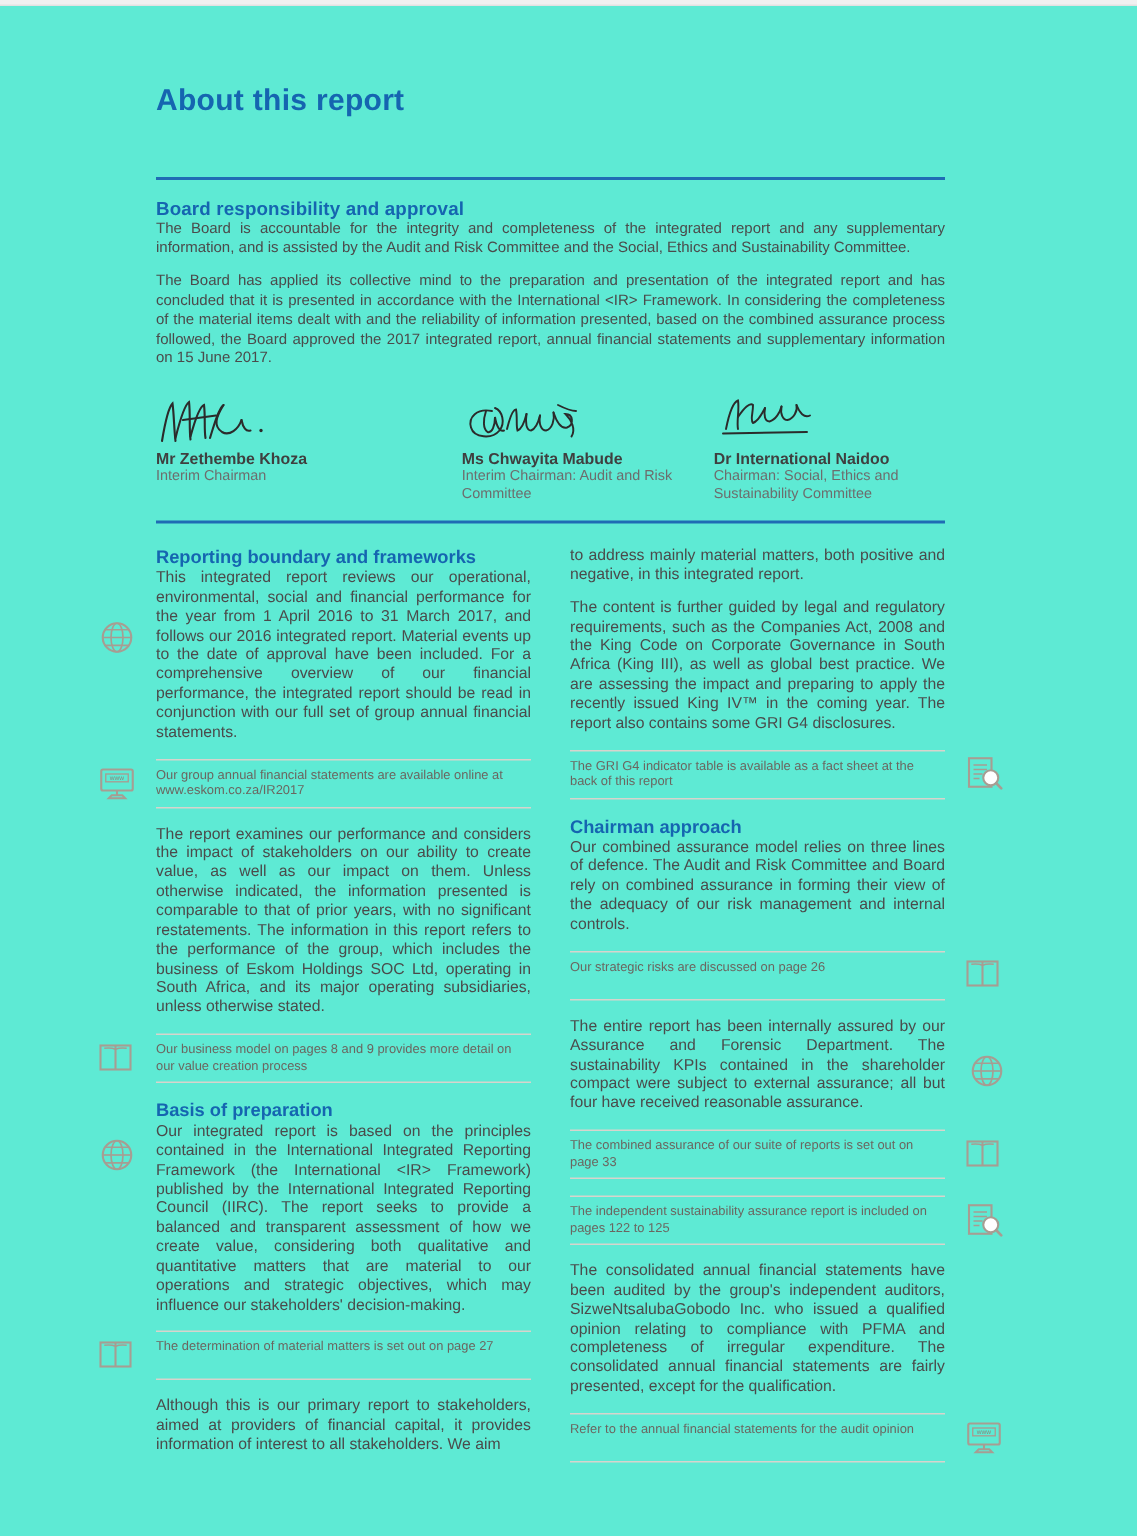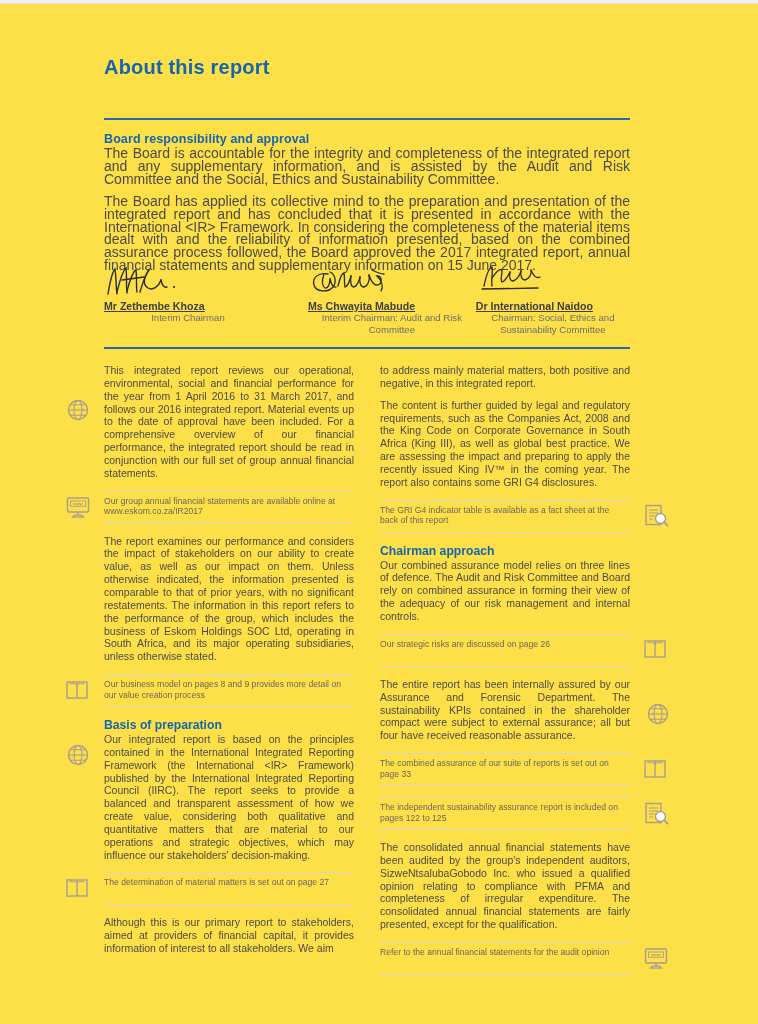--- a/index.html
+++ b/index.html
@@ -4,21 +4,21 @@
 <style>
   html, body {
     margin: 0;
     padding: 0;
     background: #ffffff;
   }
   .page {
     position: relative;
     width: 758px;
     height: 1024px;
-    background: #fde047;
+    background: #5eead4;
     font-family: "Liberation Sans", sans-serif;
     color: #4a4a4a;
     overflow: hidden;
     box-sizing: border-box;
   }
   .topedge {
     position: absolute;
     top: 0; left: 0; right: 0;
     height: 3px;
     background: #f0f0f0;
@@ -54,21 +54,21 @@
     width: 526px;
   }
   .h-sec {
     font-size: 12.5px;
     font-weight: bold;
     color: #1565b0;
     margin: 0 0 1px 0;
     letter-spacing: 0.1px;
   }
   p.body {
-    font-size: 14px;
+    font-size: 10px;
     line-height: 12.9px;
     text-align: justify;
     margin: 0 0 9px 0;
     color: #4b4b4b;
   }
 
   
   .sigrow {
     position: absolute;
     left: 104px;
@@ -81,27 +81,25 @@
   .sigcol.c3 { width: 180px; }
   .sigimg {
     height: 34px;
     position: relative;
   }
   .signame {
     font-size: 10.6px;
     font-weight: bold;
     color: #3f3f3f;
     margin-top: 2px;
-    text-decoration: underline;
   }
   .sigrole {
     font-size: 9.6px;
     line-height: 11.6px;
     color: #6d6d6d;
-    text-align: center;
   }
 
   
   .col {
     position: absolute;
     top: 364px;
     width: 250px;
   }
   .col-left  { left: 104px; }
   .col-right { left: 380px; }
@@ -228,20 +226,21 @@
       <div class="signame">Dr International Naidoo</div>
       <div class="sigrole">Chairman: Social, Ethics and Sustainability Committee</div>
     </div>
 
   </div>
 
   <div class="rule-blue" id="rule-mid"></div>
 
   <div class="col col-left">
 
+    <div class="h-col">Reporting boundary and frameworks</div>
 
     <div style="position:relative;">
       <div class="marginicon left" style="top:34px;">
         <svg width="24" height="24" viewBox="0 0 24 24">
           <circle cx="12" cy="12" r="9.5" fill="none" stroke="#a79d92" stroke-width="1.4"></circle>
           <ellipse cx="12" cy="12" rx="4" ry="9.5" fill="none" stroke="#a79d92" stroke-width="1.1"></ellipse>
           <line x1="2.6" y1="12" x2="21.4" y2="12" stroke="#a79d92" stroke-width="1.1"></line>
           <path d="M4.4 6.8 H19.6 M4.4 17.2 H19.6" stroke="#a79d92" stroke-width="1.1" fill="none"></path>
         </svg>
       </div>

